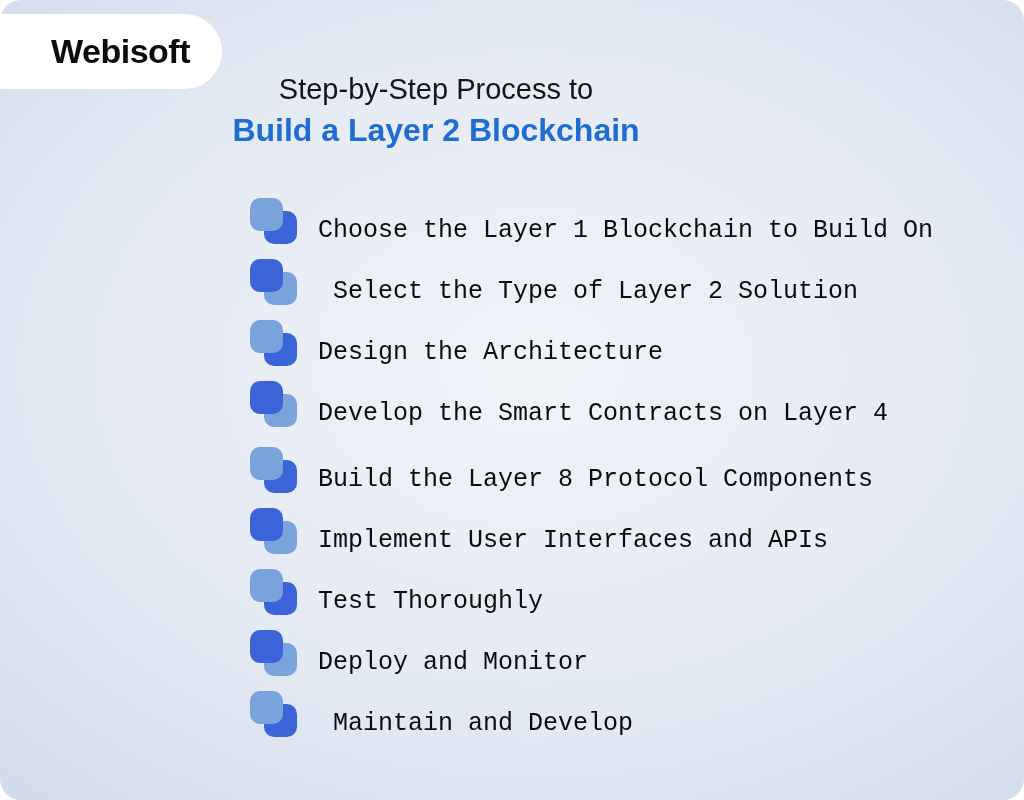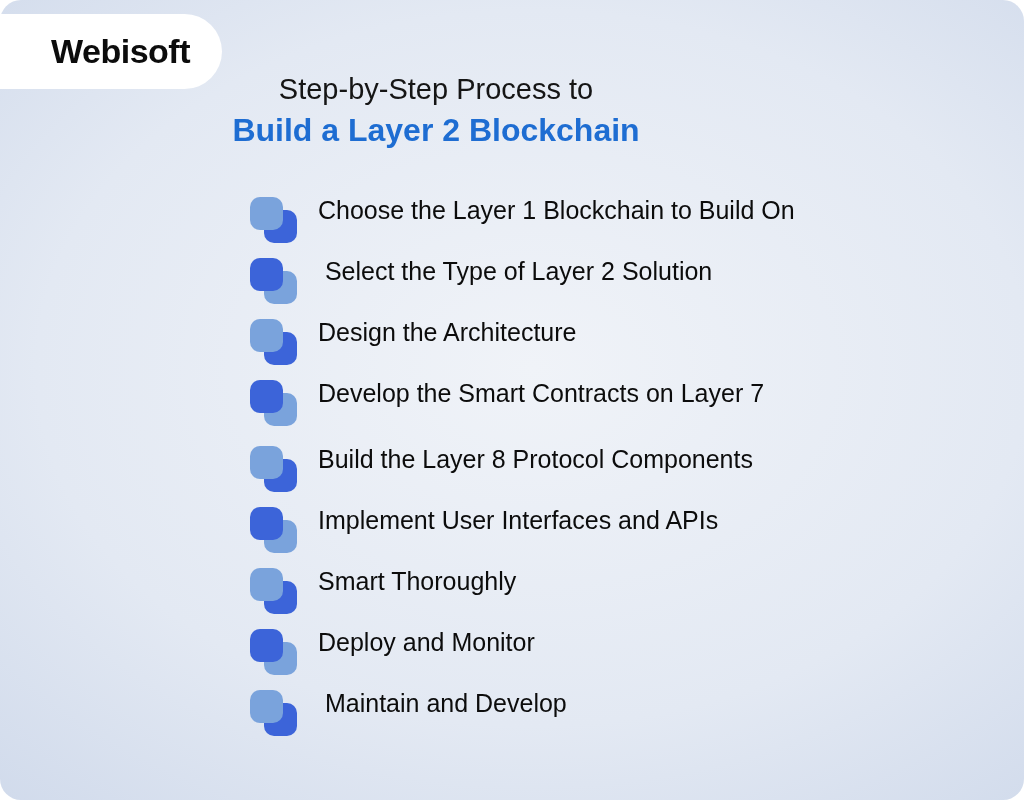--- a/index.html
+++ b/index.html
@@ -69,23 +69,24 @@
   
   .steps-list {
     position: absolute;
     left: 250px;
     top: 196px;
     display: flex;
     flex-direction: column;
   }
   .step-row {
     display: flex;
-    align-items: flex-start;
+    align-items: flex-end;
     height: 49px;
     margin-bottom: 12px;
+    font-family: Liberation Mono, monospace;
   }
   .step-row:nth-child(5) {
     margin-top: 5px;
   }
   .step-icon {
     position: relative;
     width: 48px;
     height: 48px;
     margin-right: 20px;
     flex-shrink: 0;
@@ -143,42 +144,42 @@
       <span class="sq back"></span>
       <span class="sq front"></span>
     </div>
     <div class="step-label">Design the Architecture</div>
   </div>
       <div class="step-row dark-front">
     <div class="step-icon">
       <span class="sq back"></span>
       <span class="sq front"></span>
     </div>
-    <div class="step-label">Develop the Smart Contracts on Layer 7</div>
+    <div class="step-label">Develop the Smart Contracts on Layer 4</div>
   </div>
       <div class="step-row light-front">
     <div class="step-icon">
       <span class="sq back"></span>
       <span class="sq front"></span>
     </div>
     <div class="step-label">Build the Layer 8 Protocol Components</div>
   </div>
       <div class="step-row dark-front">
     <div class="step-icon">
       <span class="sq back"></span>
       <span class="sq front"></span>
     </div>
     <div class="step-label">Implement User Interfaces and APIs</div>
   </div>
       <div class="step-row light-front">
     <div class="step-icon">
       <span class="sq back"></span>
       <span class="sq front"></span>
     </div>
-    <div class="step-label">Smart Thoroughly</div>
+    <div class="step-label">Test Thoroughly</div>
   </div>
       <div class="step-row dark-front">
     <div class="step-icon">
       <span class="sq back"></span>
       <span class="sq front"></span>
     </div>
     <div class="step-label">Deploy and Monitor</div>
   </div>
       <div class="step-row light-front">
     <div class="step-icon">

